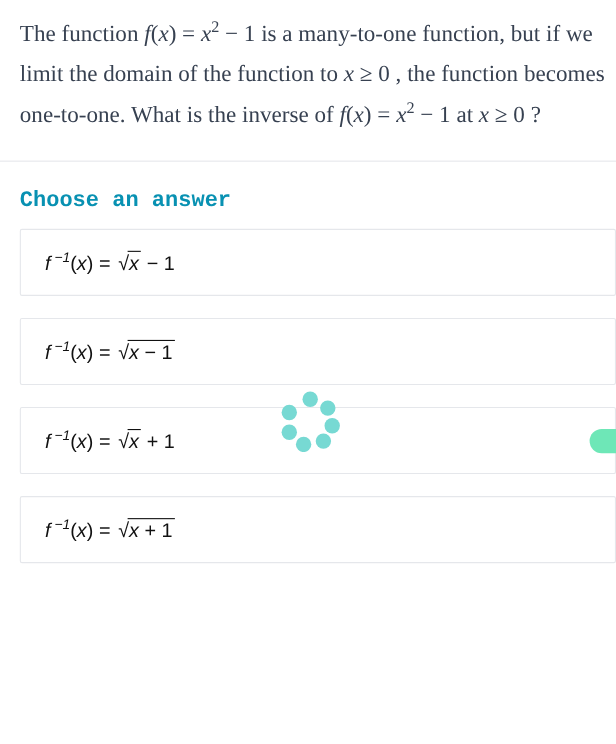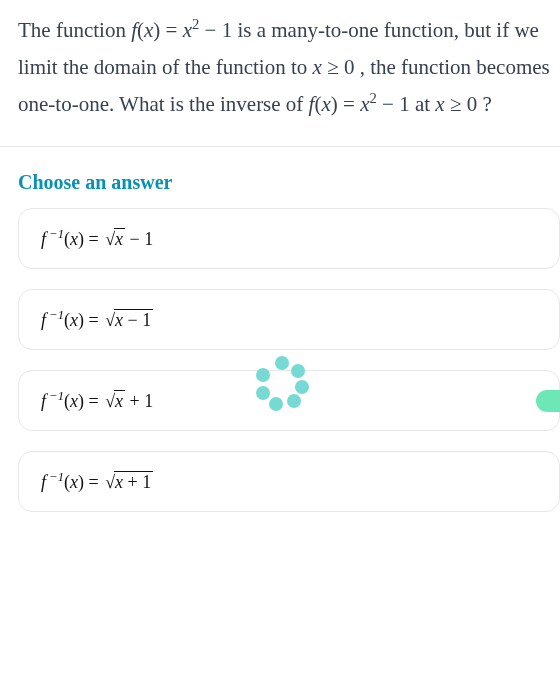--- a/index.html
+++ b/index.html
@@ -18,35 +18,35 @@
     color: #374151;
     border-bottom: 1px solid #e5e7eb;
   }
   .math {
     font-family: 'Times New Roman', serif;
     font-style: italic;
     white-space: nowrap;
   }
   .heading {
     color: #0891b2;
-    font-family: Liberation Serif, serif;
+    font-family: Liberation Mono, monospace;
     font-weight: 700;
     font-size: 20px;
     padding: 24px 18px 14px 18px;
   }
   .options {
     padding: 0 0 0 18px;
   }
   .option {
     border: 1px solid #e5e7eb;
-    border-radius: 14px;
+    border-radius: 2px;
     padding: 18px 22px;
     margin-bottom: 20px;
     font-size: 18px;
-    font-family: Liberation Serif, serif;
+    font-family: Liberation Sans, sans-serif;
     font-style: italic;
     color: #111;
     background: #fff;
     position: relative;
   }
   .sup { font-size: 0.7em; vertical-align: super; font-style: normal;}
   .supm { font-size: 0.7em; vertical-align: super;}
   .nrm { font-style: normal; }
   .sqrt {
     display: inline-block;

